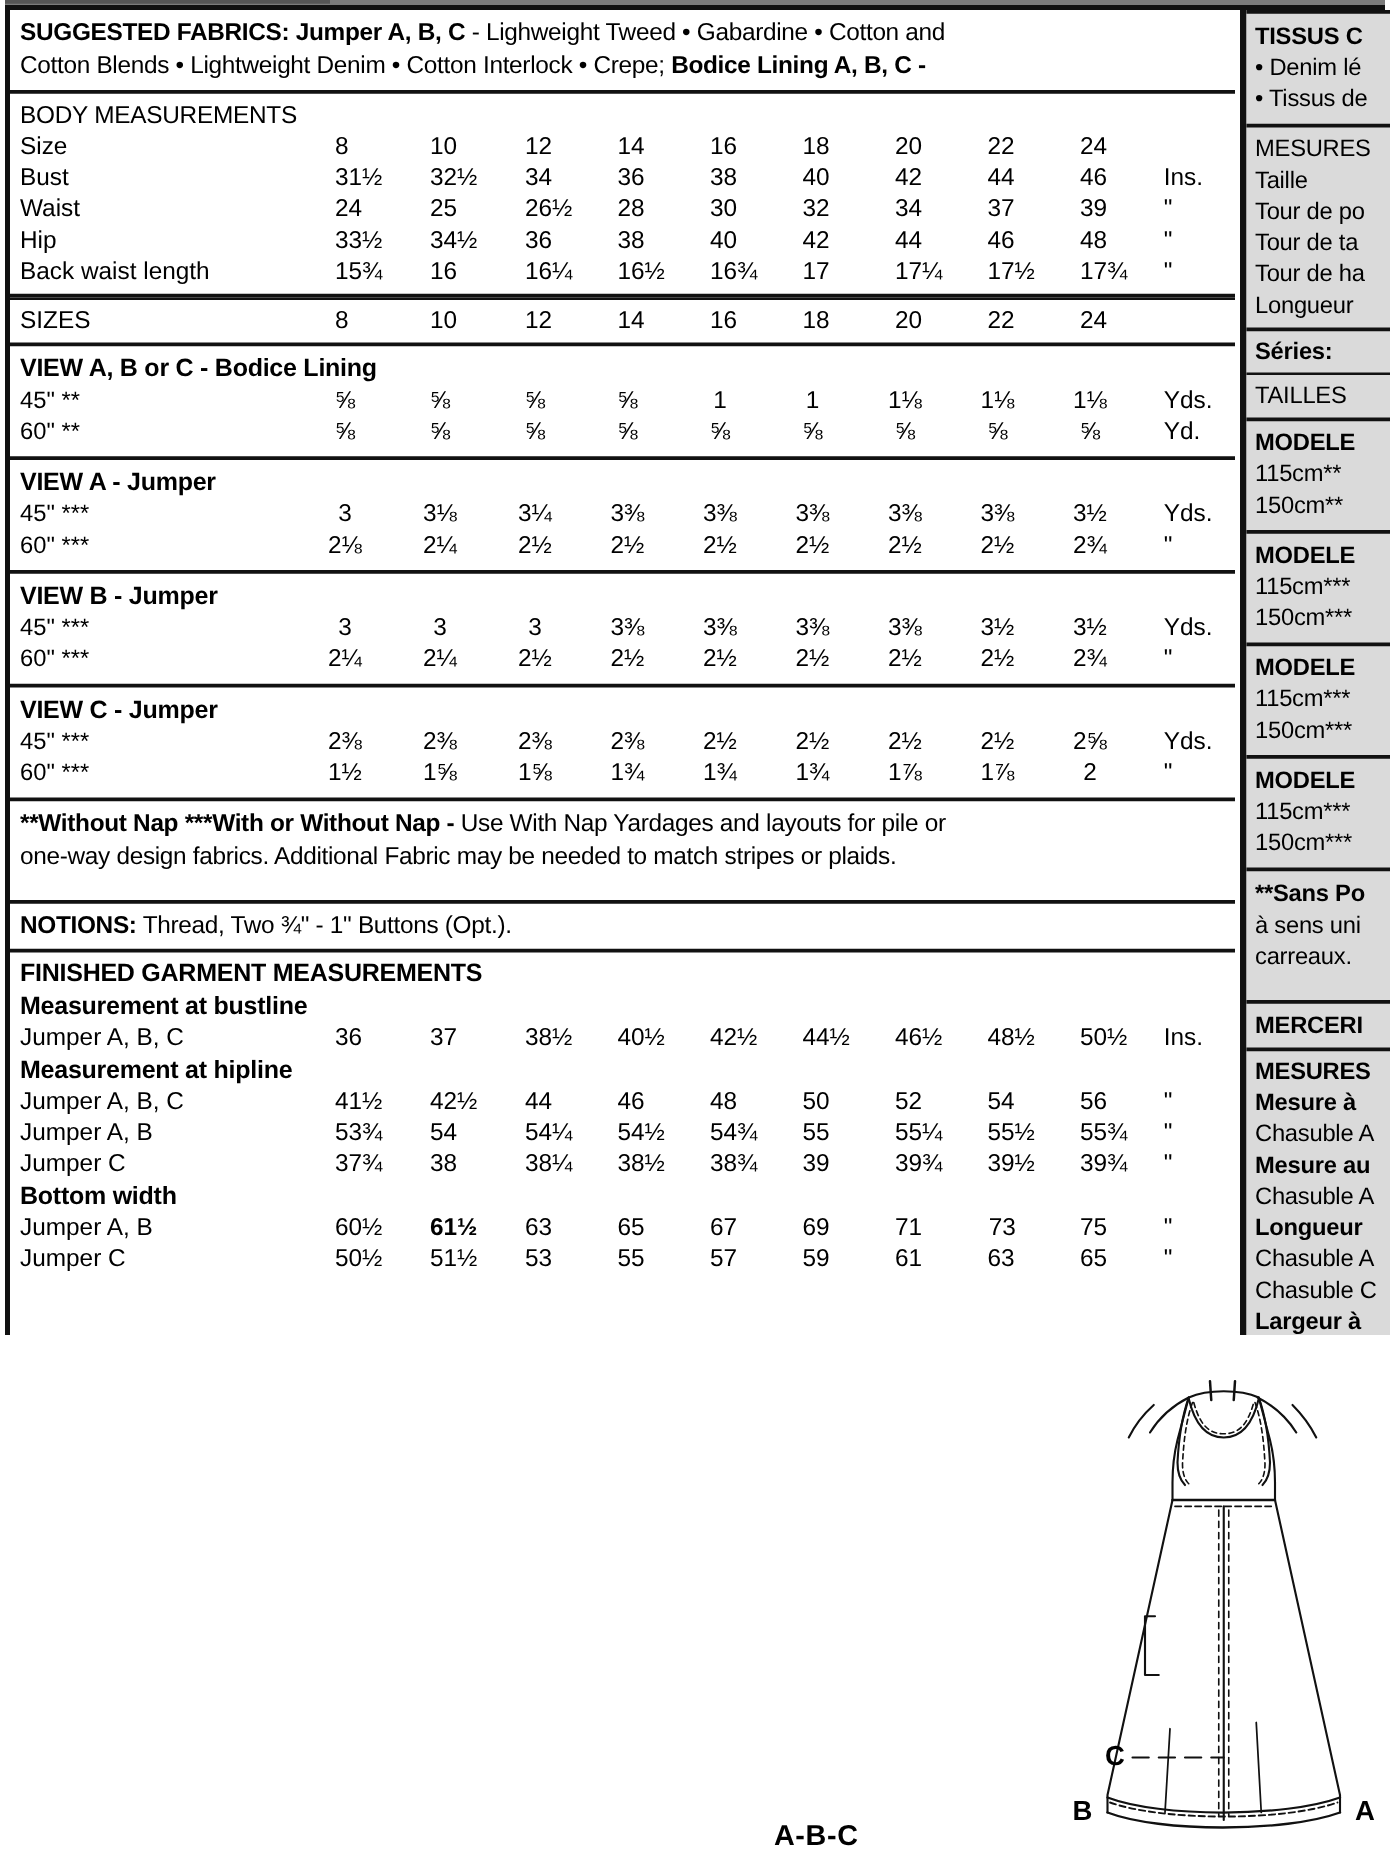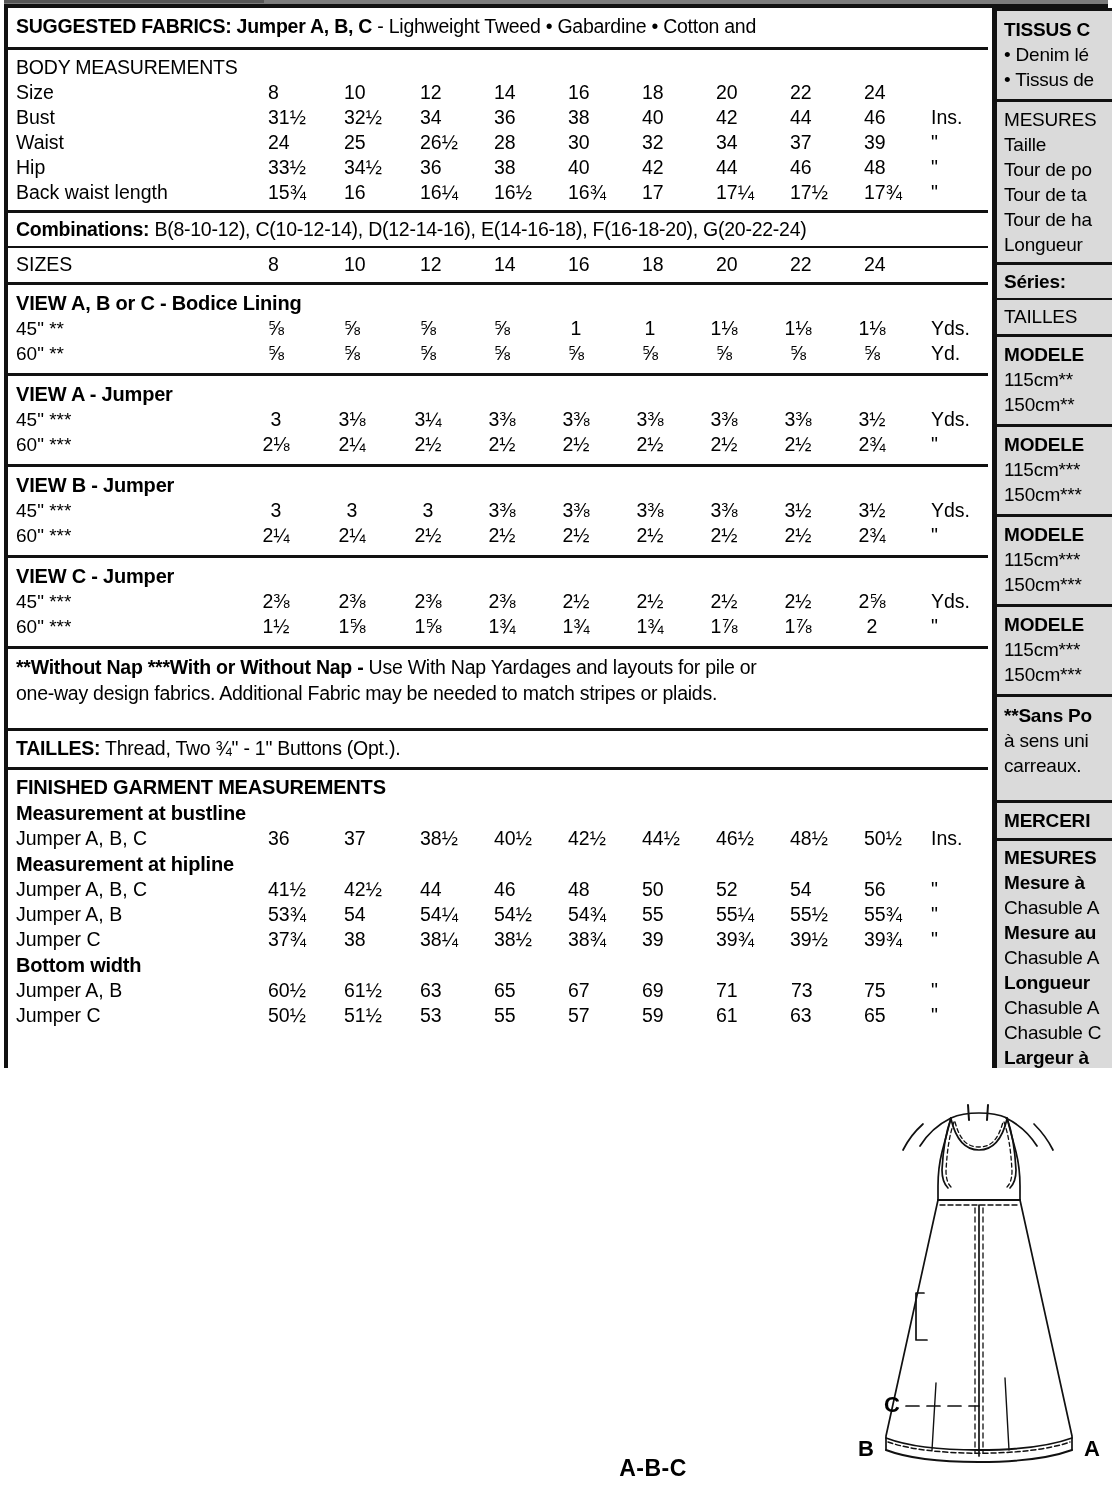--- a/index.html
+++ b/index.html
@@ -84,20 +84,23 @@
 
   <div class="frame"></div>
 
   <div class="eng">
 
     <div class="blk" style="padding:6px 0 7px 8px;">
       <div class="para">
         <span class="b">SUGGESTED FABRICS:</span>
         <span class="b">Jumper A, B, C</span><span> - Lighweight Tweed • Gabardine • Cotton and</span>
       </div>
+      <div class="para">
+        <span>Cotton Blends • Lightweight Denim • Cotton Interlock • Crepe; </span><span class="b">Bodice Lining A, B, C -</span>
+      </div>
     </div>
 
     <div class="rule"></div>
 
     <div class="blk" style="padding:5px 0 5px 8px;">
       <div class="t" style="letter-spacing:-0.2px;">BODY MEASUREMENTS</div>
       <div id="bm-rows">
           <div class="row">
             <span class="lbl">Size</span>
             <span class="cell" style="left: 252px;">8</span>
@@ -160,25 +163,20 @@
             <span class="cell" style="left: 700px;">17¼</span>
             <span class="cell" style="left: 774px;">17½</span>
             <span class="cell" style="left: 848px;">17¾</span>
             <span class="unit">"</span>
           </div>
         </div>
     </div>
 
     <div class="rule"></div>
 
-    <div class="blk" style="padding:4px 0 4px 8px;">
-      <div class="para">
-        <span class="b">Combinations:</span><span> B(8-10-12), C(10-12-14), D(12-14-16), E(14-16-18), F(16-18-20), G(20-22-24)</span>
-      </div>
-    </div>
 
     <div class="rule-thin"></div>
 
     <div class="blk" style="padding:4px 0 4px 8px;">
       <div class="row" id="sizes-row" style="height:26px;">
         <span class="lbl">SIZES</span>
       <span class="cell" style="left: 252px;">8</span>
           <span class="cell" style="left: 328px;">10</span>
           <span class="cell" style="left: 404px;">12</span>
           <span class="cell" style="left: 478px;">14</span>
@@ -319,21 +317,21 @@
       <div class="para">
         <span class="b">**Without Nap ***With or Without Nap - </span><span>Use With Nap Yardages and layouts for pile or</span>
       </div>
       <div class="para">one-way design fabrics. Additional Fabric may be needed to match stripes or plaids.</div>
     </div>
 
     <div class="rule" style="margin-top:14px;"></div>
 
     <div class="blk" style="padding:5px 0 5px 8px;">
       <div class="para">
-        <span class="b">TAILLES:</span><span> Thread, Two ¾" - 1" Buttons (Opt.).</span>
+        <span class="b">NOTIONS:</span><span> Thread, Two ¾" - 1" Buttons (Opt.).</span>
       </div>
     </div>
 
     <div class="rule"></div>
 
     <div class="blk" style="padding:4px 0 4px 8px;">
       <div class="hdr">FINISHED GARMENT MEASUREMENTS</div>
       <div id="finished-container">
           <div class="hdr">Measurement at bustline</div>
           <div class="row">
@@ -386,21 +384,21 @@
             <span class="cell" style="left: 626px;">39</span>
             <span class="cell" style="left: 700px;">39¾</span>
             <span class="cell" style="left: 774px;">39½</span>
             <span class="cell" style="left: 848px;">39¾</span>
             <span class="unit">"</span>
           </div>
           <div class="hdr">Bottom width</div>
           <div class="row">
             <span class="lbl">Jumper A, B</span>
             <span class="cell" style="left: 252px;">60½</span>
-            <span class="cell" style="left: 328px;">61½</span>
+            <span class="cell" style="left: 328px; font-weight: bold;">61½</span>
             <span class="cell" style="left: 404px;">63</span>
             <span class="cell" style="left: 478px;">65</span>
             <span class="cell" style="left: 552px;">67</span>
             <span class="cell" style="left: 626px;">69</span>
             <span class="cell" style="left: 700px;">71</span>
             <span class="cell" style="left: 775px;">73</span>
             <span class="cell" style="left: 848px;">75</span>
             <span class="unit">"</span>
           </div>
           <div class="row">

